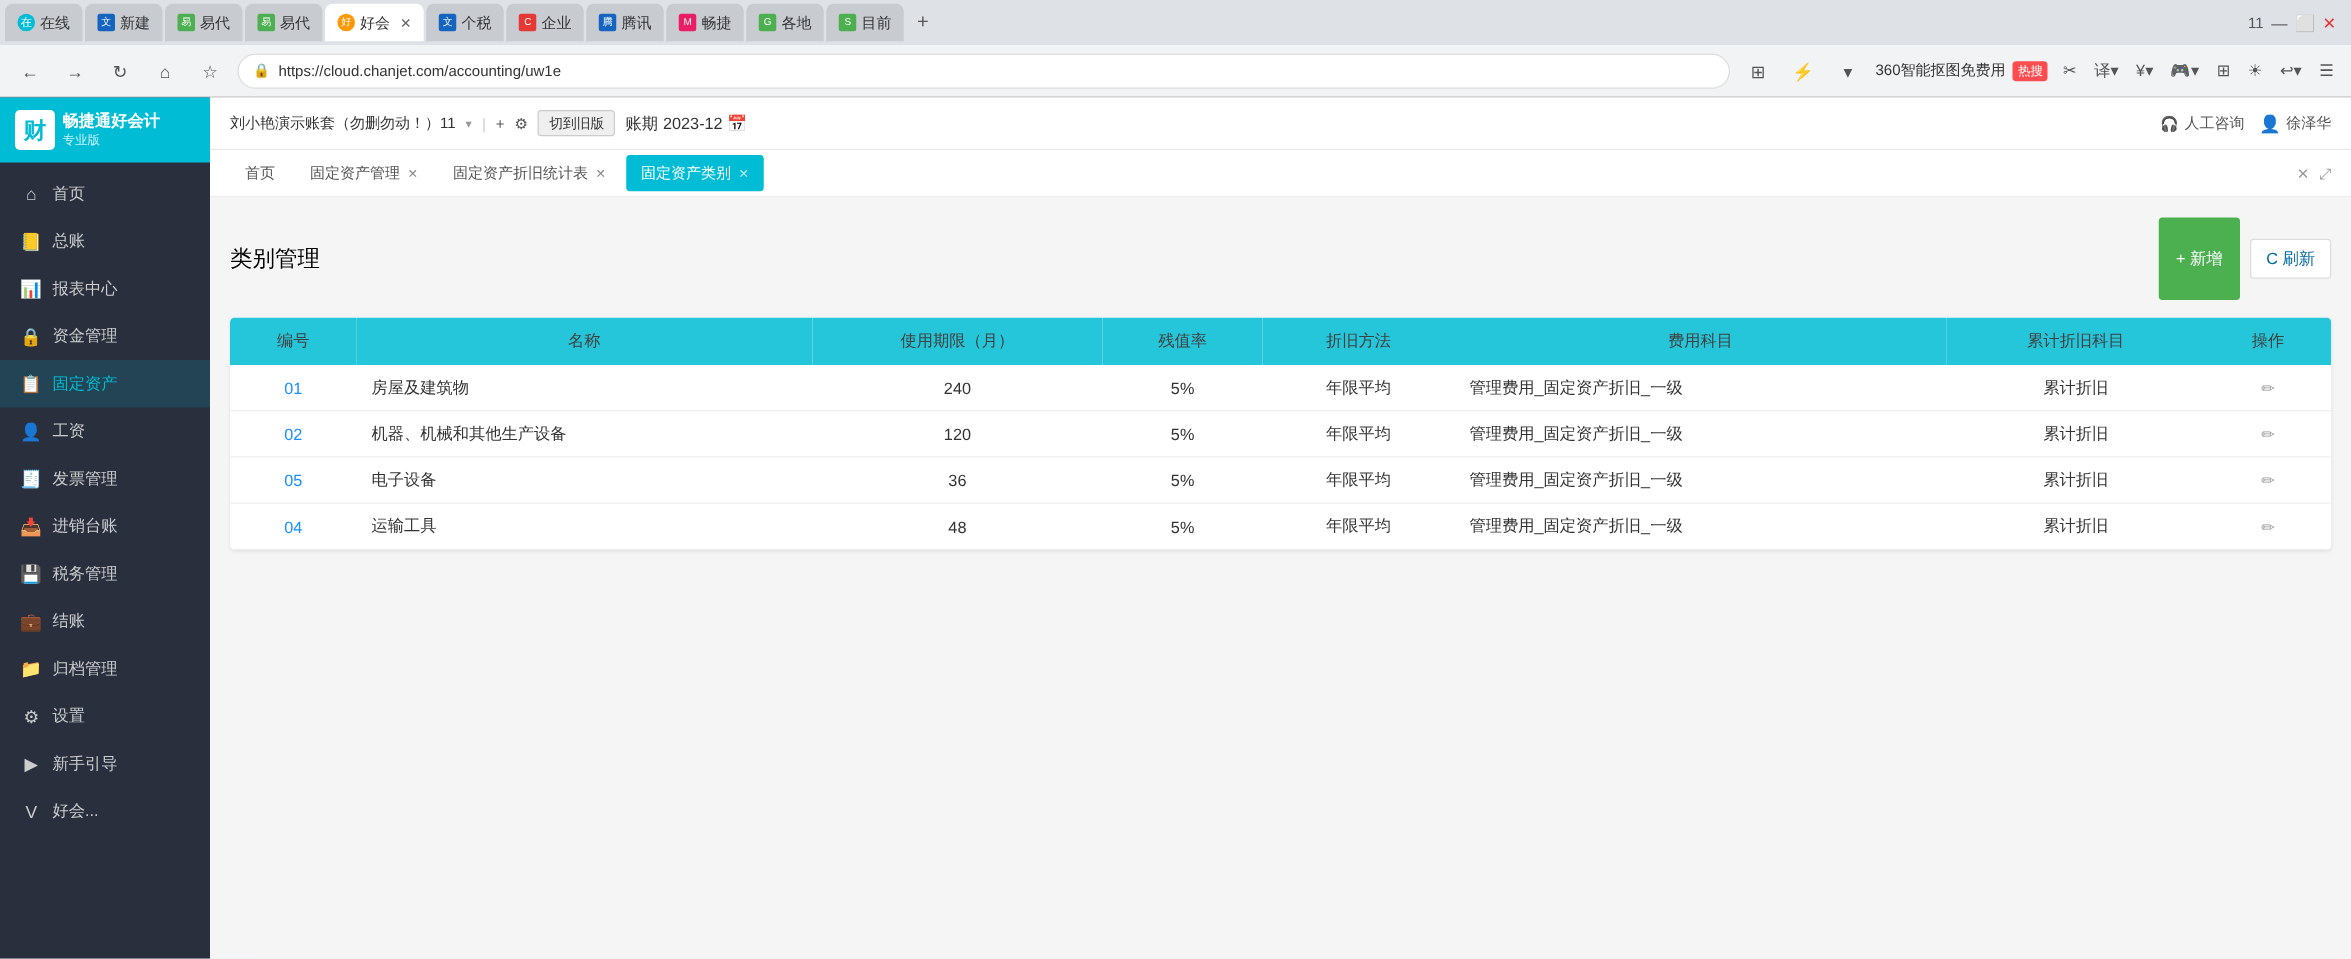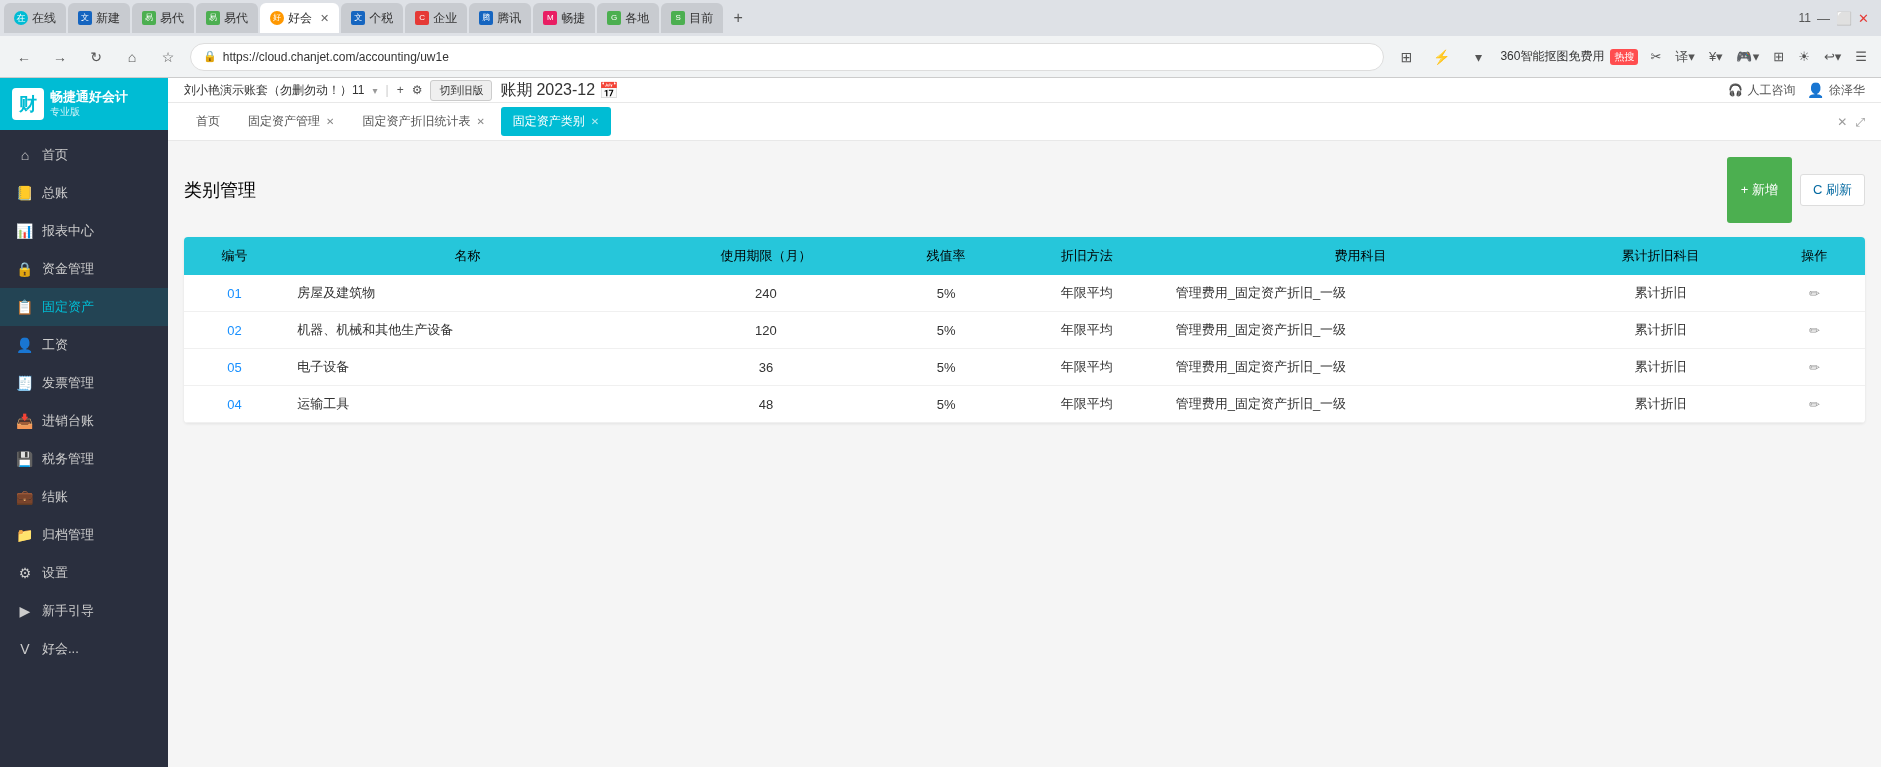--- a/index.html
+++ b/index.html
@@ -31,24 +31,24 @@
     .sidebar-logo { background: #00bcd4; padding: 10px 12px; display: flex; align-items: center; gap: 6px; }
     .logo-icon { width: 32px; height: 32px; background: #fff; border-radius: 4px; display: flex; align-items: center; justify-content: center; }
     .logo-text { font-size: 13px; font-weight: bold; color: #fff; line-height: 1.3; }
     .logo-sub { font-size: 10px; color: rgba(255,255,255,0.8); }
     .sidebar-menu { flex: 1; overflow-y: auto; padding: 6px 0; }
     .sidebar-item { display: flex; align-items: center; gap: 8px; padding: 10px 16px; cursor: pointer; color: #ccc; font-size: 13px; }
     .sidebar-item.active { background: rgba(0,188,212,0.15); color: #00bcd4; }
     .sidebar-icon { font-size: 14px; width: 18px; text-align: center; }
 
     
-    .app-header { height: 25px; background: #fff; border-bottom: 1px solid #e8e8e8; display: flex; align-items: center; padding: 0 16px; gap: 27px; justify-content: space-between; }
+    .app-header { height: 42px; background: #fff; border-bottom: 1px solid #e8e8e8; display: flex; align-items: center; padding: 0 16px; gap: 27px; justify-content: space-between; }
     .header-left { display: flex; align-items: center; gap: 8px; font-size: 12px; color: #333; }
     .user-info { font-size: 12px; color: #333; }
-    .period-info { display: flex; align-items: center; gap: 4px; font-size: 16px; color: #333; }
+    .period-info { display: flex; align-items: center; gap: 4px; font-size: 13px; color: #333; }
     .switch-btn { border: 1px solid #ccc; padding: 2px 8px; border-radius: 3px; font-size: 11px; cursor: pointer; color: #333; }
     .header-right { display: flex; align-items: center; gap: 12px; font-size: 12px; color: #555; }
     .help-btn { display: flex; align-items: center; gap: 4px; cursor: pointer; }
     .user-avatar { display: flex; align-items: center; gap: 4px; cursor: pointer; }
 
     
     .main-content { flex: 1; display: flex; flex-direction: column; overflow: hidden; }
 
     
     .breadcrumb-tabs { display: flex; align-items: center; background: #fff; border-bottom: 1px solid #e8e8e8; padding: 0 16px; height: 38px; gap: 4px; }
@@ -59,21 +59,21 @@
     
     .page-body { flex: 1; padding: 16px; overflow: auto; background: #f5f5f5; }
     .page-title-bar { display: flex; align-items: center; justify-content: space-between; margin-bottom: 14px; }
     .page-title { font-size: 18px; font-weight: normal; color: #000000; }
     .action-btns { display: flex; align-items: center; gap: 8px; }
     .btn-add { background: #4caf50; color: #fff; border: none; padding: 24px 14px; border-radius: 3px; font-size: 13px; cursor: pointer; display: flex; align-items: center; gap: 4px; }
     .btn-refresh { background: #fff; color: #0369a1; border: 1px solid #ddd; padding: 6px 12px; border-radius: 3px; font-size: 13px; cursor: pointer; display: flex; align-items: center; gap: 4px; }
 
     
     .data-table { width: 100%; border-collapse: collapse; background: #fff; border-radius: 4px; overflow: hidden; box-shadow: 0 1px 3px rgba(0,0,0,0.08); }
-    .data-table thead tr { background: #26c6da; color: #000000; }
+    .data-table thead tr { background: #26c6da; color: #404040; }
     .data-table thead th { padding: 10px 12px; font-size: 13px; font-weight: normal; text-align: center; white-space: nowrap; }
     .data-table tbody tr { border-bottom: 1px solid #f0f0f0; }
     .data-table tbody td { padding: 9px 12px; font-size: 13px; color: #333; text-align: center; }
     .data-table tbody td.text-left { text-align: left; }
     .row-link { color: #1890ff; cursor: pointer; }
     .edit-icon { color: #999; cursor: pointer; font-size: 13px; }
     .win-btn { font-size: 13px; color: #555; cursor: pointer; }
   </style>
 </head>
 <body>

